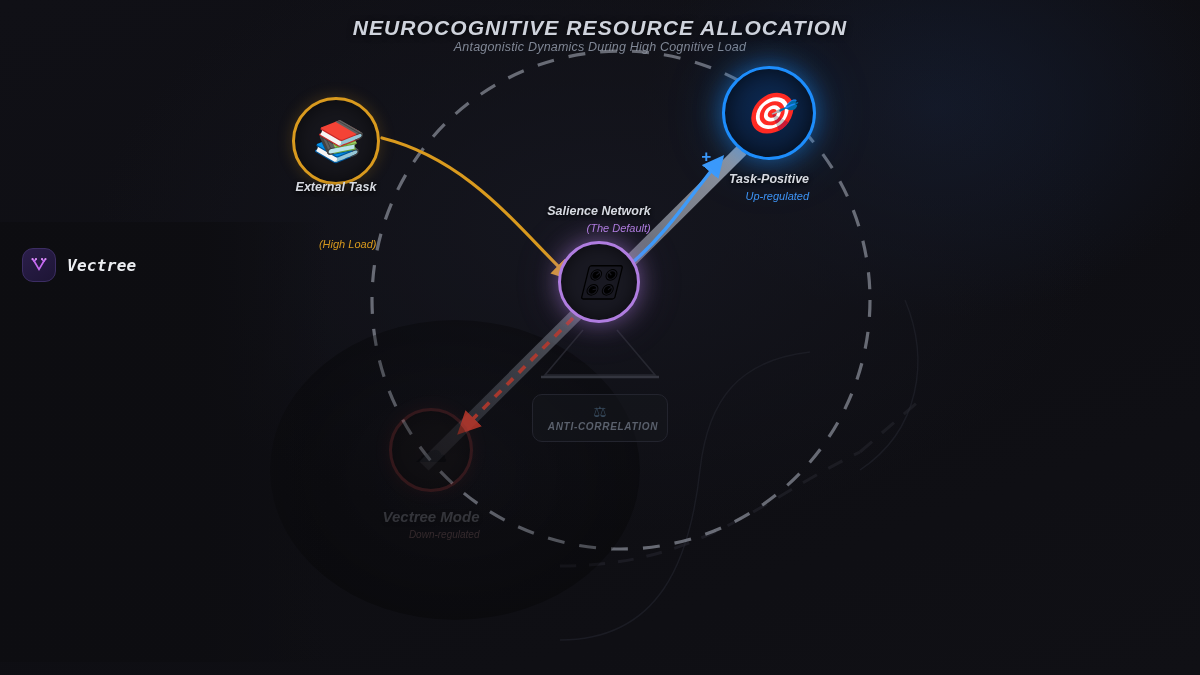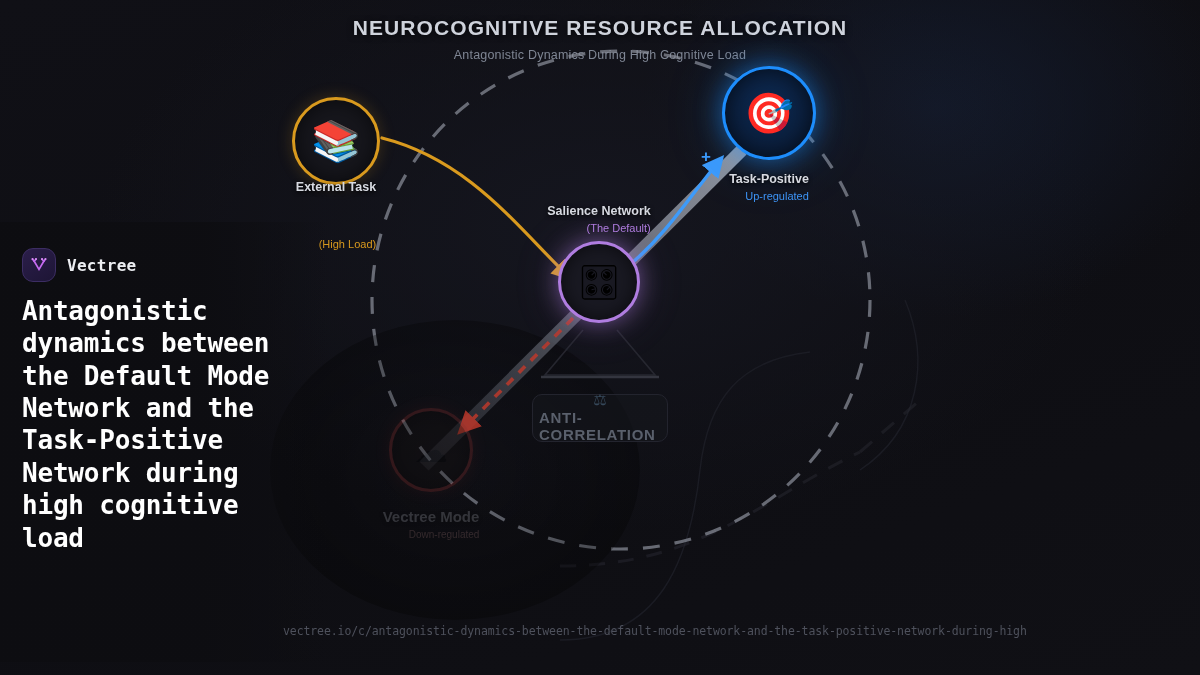--- a/index.html
+++ b/index.html
@@ -10,33 +10,34 @@
     overflow: hidden;
   }
   #stage {
     position: relative;
     width: 1200px; height: 675px;
     background:
       radial-gradient(ellipse 700px 420px at 50% 34%, #15161f 0%, rgba(16,16,22,0) 72%),
       radial-gradient(ellipse 420px 300px at 78% 16%, #131a2b 0%, rgba(16,16,22,0) 70%),
       linear-gradient(160deg, #101016 0%, #0e0e13 55%, #101015 100%);
     overflow: hidden;
+    font-style: italic;
   }
 
   
   #bg-layer { position:absolute; inset:0; width:1200px; height:675px; }
 
   
   .hdr { position:absolute; left:0; right:0; top:16px; text-align:center; }
   .hdr-title {
     font-size: 21px; font-weight: bold; letter-spacing: 1.1px;
     color: #cfd3dc; text-shadow: 0 1px 6px rgba(0,0,0,.8);
   }
   .hdr-sub {
-    margin-top: 8px; font-size: 12.5px; color: #7f8694; letter-spacing: .2px;
+    font-size: 12.5px; color: #7f8694; letter-spacing: .2px;
   }
 
   
   #diagram { position:absolute; inset:0; width:1200px; height:675px; }
 
   
   .node { position:absolute; width:0; height:0; }
   .node-circle {
     position:absolute; border-radius:50%;
     display:flex; align-items:center; justify-content:center;
@@ -93,29 +94,29 @@
   
   #badge {
     position:absolute; left:532px; top:394px; width:136px; height:48px;
     border:1px solid #23242e; border-radius:10px;
     background: rgba(22,23,30,.55);
     display:flex; flex-direction:column; align-items:center; justify-content:center;
     gap:1px;
   }
   #badge .b-icon { font-size:15px; line-height:1; color:#3a5a7a;
     font-family:"DejaVu Sans","Liberation Sans",sans-serif; filter: grayscale(.3) brightness(.8); }
-  #badge .b-label { font-size:15px; font-weight:bold; letter-spacing:.7px; color:#5a606c;margin-left:6px; }
+  #badge .b-label { font-size:10px; font-weight:bold; letter-spacing:.7px; color:#5a606c;margin-left:6px; }
 
   
   #overlay {
     position:absolute; left:0; top:222px; width:330px; height:440px;
     padding:26px 24px 0 22px;
     background: linear-gradient(to right, rgba(13,13,17,.97) 0%, rgba(13,13,17,.95) 62%, rgba(13,13,17,0) 100%);
   }
-  #brand { display:flex; align-items:center; gap:11px; margin-bottom:13px; }
+  #brand { display:flex; align-items:center; gap:11px; }
   #brand-mark {
     width:34px; height:34px; border-radius:11px;
     background: linear-gradient(145deg,#2b1e4a 0%,#1d1535 100%);
     border:1px solid #3c2d63;
     display:flex; align-items:center; justify-content:center;
   }
   #brand-name {
     font-family:"DejaVu Sans Mono","Liberation Mono",monospace;
     font-size:16px; font-weight:bold; color:#eceef2; letter-spacing:.3px;
   }
@@ -254,18 +255,16 @@
           <g fill="#d98cf7">
             <circle cx="3.5" cy="4.1" r="1.05"></circle>
             <circle cx="7.0" cy="4.1" r="1.05"></circle>
             <circle cx="13.0" cy="4.1" r="1.05"></circle>
             <circle cx="16.5" cy="4.1" r="1.05"></circle>
           </g>
         </svg>
       </div>
       <div id="brand-name">Vectree</div>
     </div>
-    <div id="headline">Antagonistic dynamics between the Default Mode Network and the Task-Positive Network during high cognitive load</div>
-  </div>
-
-  <div id="url">vectree.io/c/antagonistic-dynamics-between-the-default-mode-network-and-the-task-positive-network-during-high</div>
+  </div>
+
 
 </div>
 
 </body></html>

